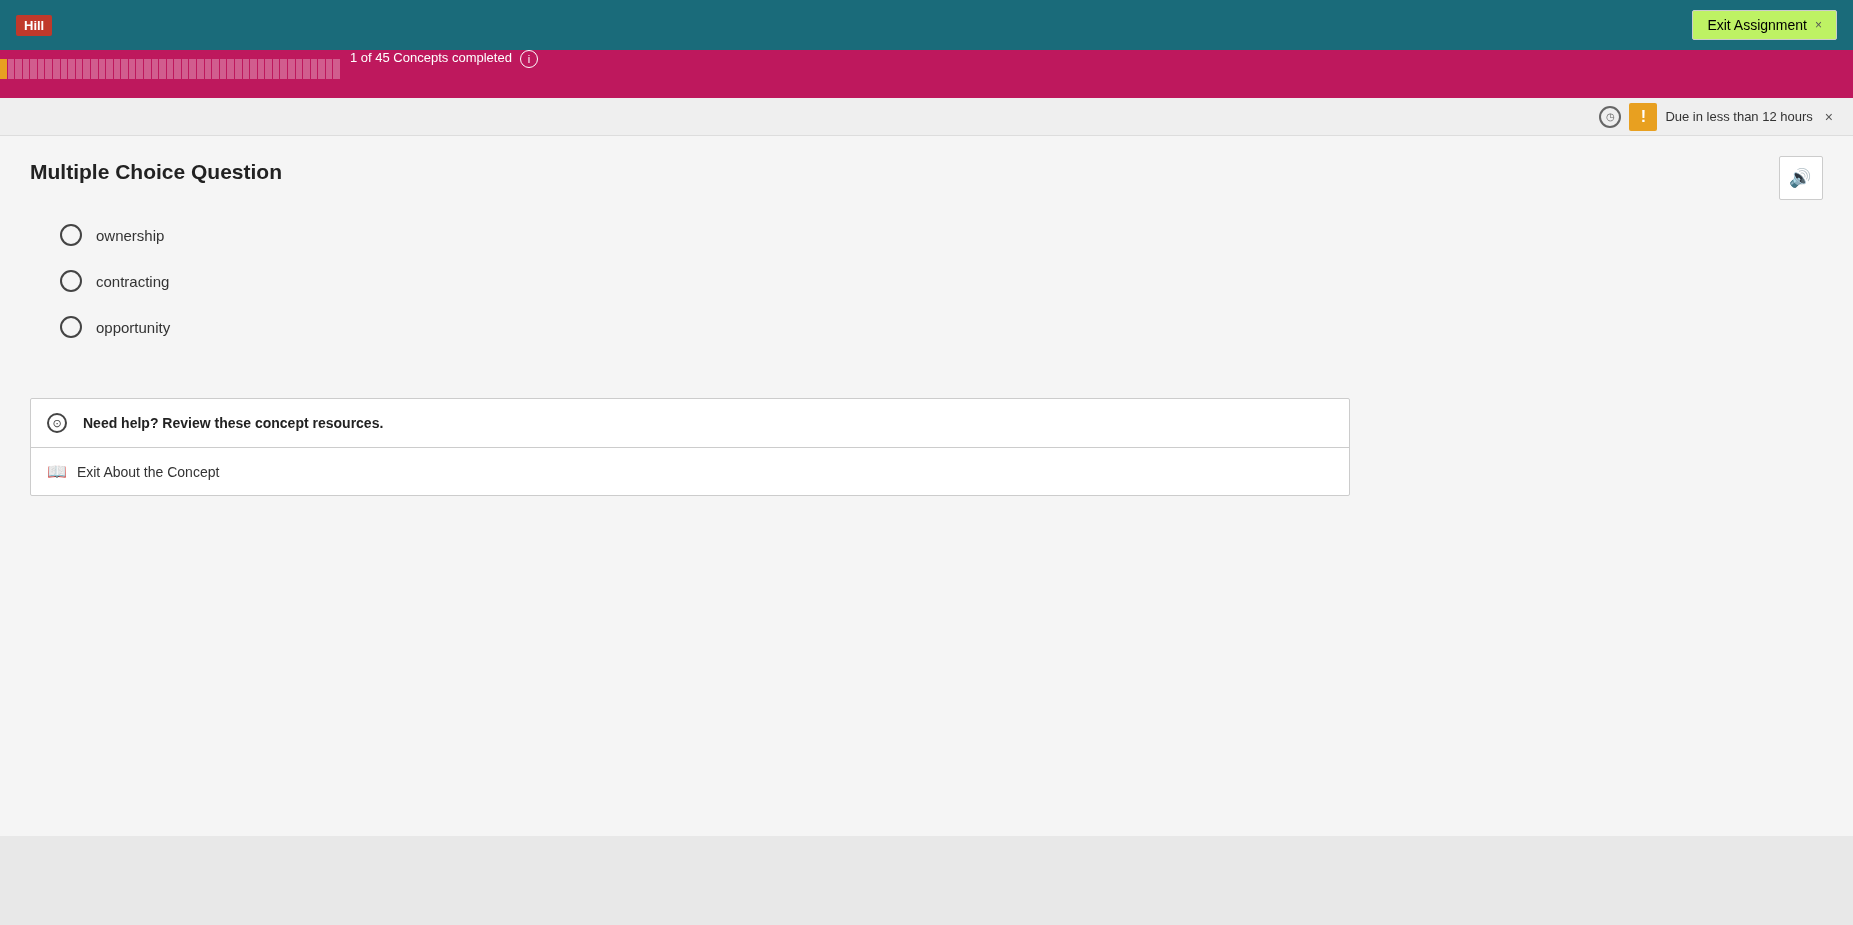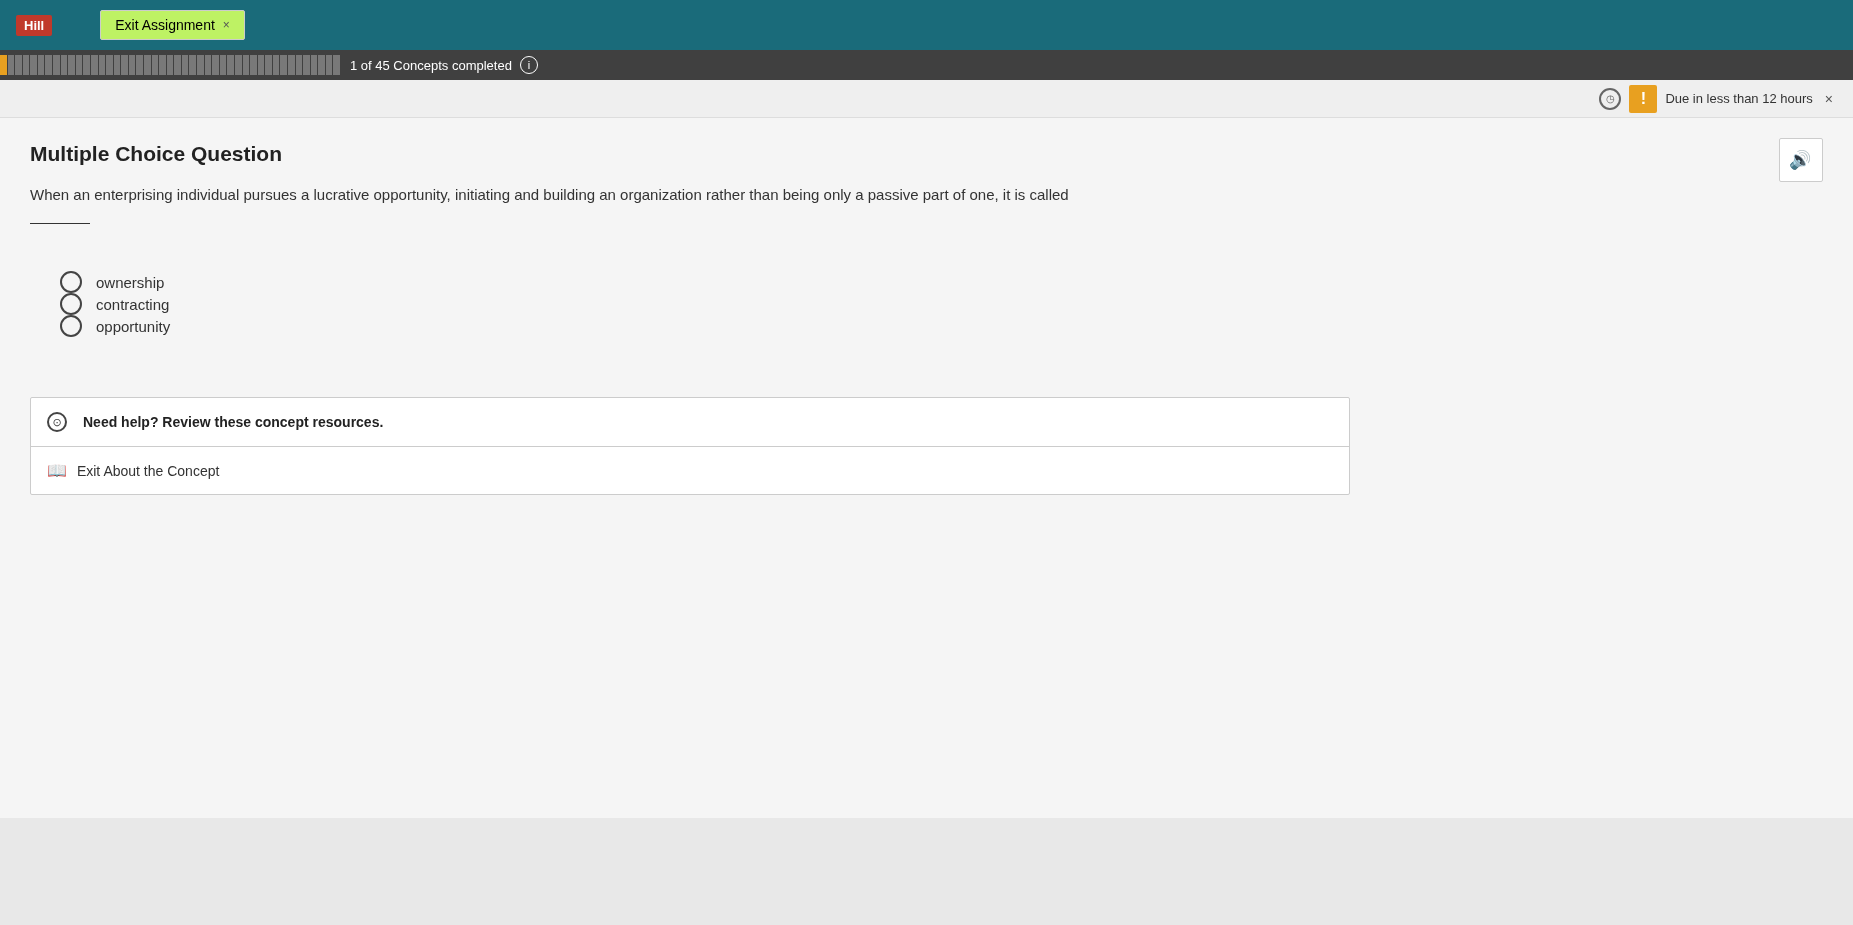--- a/index.html
+++ b/index.html
@@ -8,22 +8,22 @@
       background: #e8e8e8;
       min-height: 925px;
     }
 
     
     .top-bar {
       background: #1a6b7a;
       height: 50px;
       display: flex;
       align-items: center;
+      justify-content: space-between;
       padding: 0 16px;
-      gap: 48px;
     }
     .logo-badge {
       background: #c0392b;
       color: white;
       font-weight: bold;
       font-size: 13px;
       padding: 3px 8px;
       border-radius: 2px;
     }
     .exit-btn {
@@ -163,20 +163,21 @@
     .audio-btn .speaker-icon {
       font-size: 18px;
       color: #444;
     }
 
     
     .answers-container {
       margin-top: 40px;
       display: flex;
       flex-direction: column;
+      gap: 24px;
       padding-left: 30px;
     }
     .answer-option {
       display: flex;
       align-items: center;
       gap: 14px;
       cursor: pointer;
     }
     .radio-outer {
       width: 22px;
@@ -241,23 +242,22 @@
       gap: 2px;
     }
     .resource-link {
       font-size: 14px;
       color: #333;
     }
 
     
     .progress-row {
       display: flex;
-      align-items: center;
-      height: 30px;
-      background: #404040;
+      height: 48px;
+      background: #be185d;
     }
     .due-row {
       display: flex;
       align-items: center;
       height: 38px;
       background: #efefef;
       border-bottom: 1px solid #ddd;
       justify-content: flex-end;
       padding-right: 20px;
       gap: 8px;
@@ -338,25 +338,20 @@
 </div>
 
 <div class="main-content">
 
   <button class="audio-btn">
     <span class="speaker-icon">🔊</span>
   </button>
 
   <div class="question-type">Multiple Choice Question</div>
 
-  <div class="question-text">
-    <span>When an enterprising individual pursues a lucrative opportunity, initiating and building an organization rather than being only a passive part of one, it is called</span>
-    <br>
-    <span class="question-underline"></span>
-  </div>
 
   <div class="answers-container" id="answers-list">
   <div class="answer-option">
         <div class="radio-outer"></div>
         <span class="answer-label">ownership</span>
       </div>
       <div class="answer-option">
         <div class="radio-outer"></div>
         <span class="answer-label">contracting</span>
       </div>

